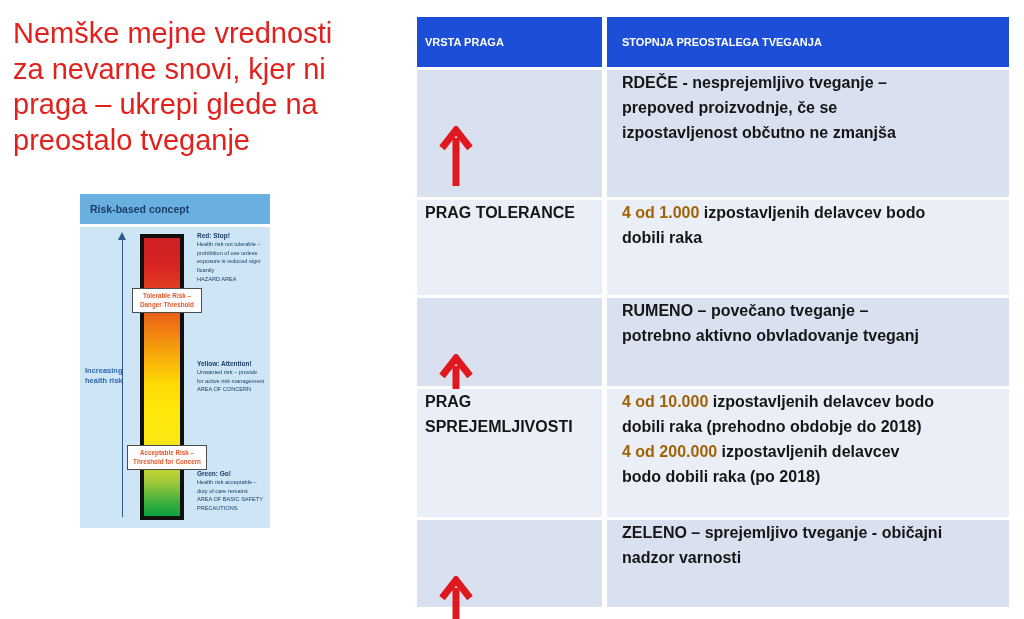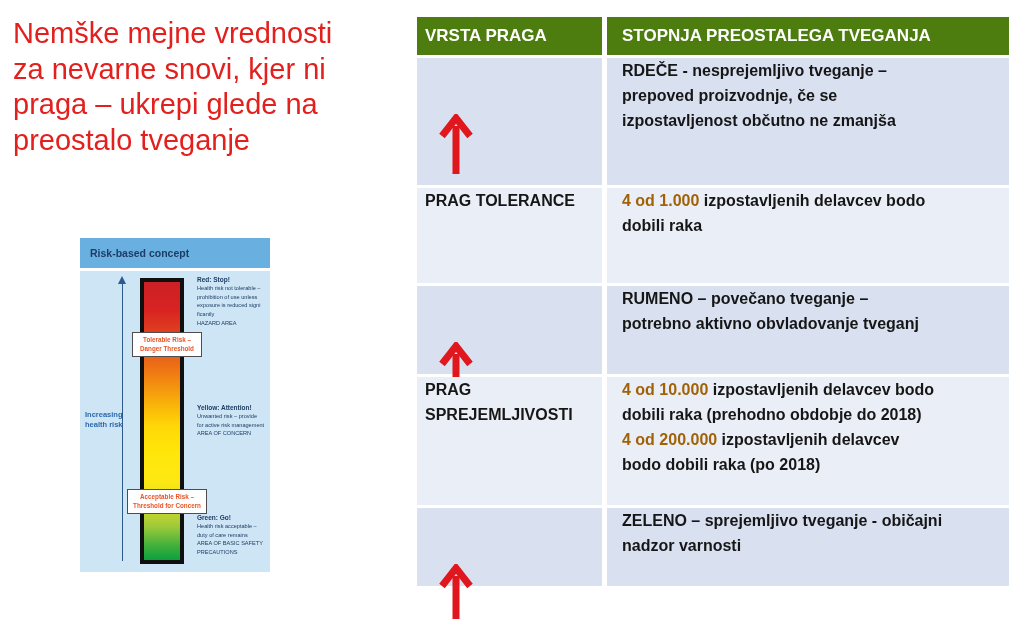--- a/index.html
+++ b/index.html
@@ -4,21 +4,21 @@
 <style>
   * { margin:0; padding:0; box-sizing:border-box; }
   body { background:#fff; font-family:"Liberation Sans", sans-serif; }
   .slide { position:relative; width:1024px; height:619px; background:#ffffff; overflow:hidden; }
 
   
   .title { position:absolute; left:13px; top:16px; width:410px; font-size:29px; line-height:1.23;
            color:#e2201d; white-space:pre-line; }
 
   
-  .diagram { position:absolute; left:80px; top:194px; width:190px; height:334px;margin-top:44px; }
+  .diagram { position:absolute; left:80px; top:194px; width:190px; height:334px; }
   .dg-header { position:absolute; left:0; top:0; width:190px; height:30px; background:#69afe0;
                color:#1d3d66; font-size:10.5px; font-weight:bold; line-height:30px; padding-left:10px; }
   .dg-body { position:absolute; left:0; top:33px; width:190px; height:301px; background:#cee5f5; }
   .dg-axis-line { position:absolute; left:42px; top:13px; width:1px; height:277px; background:#2c5a8c; }
   .dg-axis-head { position:absolute; left:38px; top:5px; width:0; height:0;
                   border-left:4.5px solid transparent; border-right:4.5px solid transparent;
                   border-bottom:8px solid #2c5a8c; }
   .dg-axis-label { position:absolute; left:5px; top:139px; font-size:7.5px; font-weight:bold;
                    color:#2a69ad; white-space:pre-line; line-height:1.35; }
   .dg-bar { position:absolute; left:60px; top:7px; width:44px; height:286px; border:4px solid #0f0f0f;
@@ -32,26 +32,26 @@
   .dg-box2 { left:47px; top:218px; width:80px; }
   .dg-note { position:absolute; left:117px; width:70px; color:#1d3d66; }
   .dg-note-1 { top:5px; } .dg-note-2 { top:133px; } .dg-note-3 { top:243px; }
   .dg-note .head { font-size:6.5px; font-weight:bold; margin-bottom:1px; }
   .dg-note .body, .dg-note .area { font-size:5.6px; line-height:1.55; white-space:pre-line; }
 
   
   .tbl { position:absolute; left:417px; top:17px; width:592px; }
   .trow { display:flex; gap:5px; margin-bottom:3px; }
   .c1 { width:185px; } .c2 { width:402px; }
-  .thead .c1, .thead .c2 { background:#4d7c0f; color:#ffffff; font-weight:bold; font-size:17px;
-                           height:38px; display:flex; align-items:center; }
+  .thead .c1, .thead .c2 { background:#1d4ed8; color:#ffffff; font-weight:bold; font-size:11px;
+                           height:50px; display:flex; align-items:center; }
   .thead .c1 { padding-left:8px; } .thead .c2 { padding-left:15px; }
   .band-a { background:#d9e1f1; } .band-b { background:#eaeff7; }
   .r1 .cell { height:127px; } .r2 .cell { height:95px; } .r3 .cell { height:88px; }
-  .r4 .cell { height:128px; } .r5 .cell { height:78px; }
+  .r4 .cell { height:128px; } .r5 .cell { height:87px; }
   .cell { padding-top:0; font-weight:bold; font-size:16px; color:#161616; line-height:25px;
           white-space:pre-line; }
   .cell.c1 { padding-left:8px; } .cell.c2 { padding-left:15px; padding-right:8px; }
   .cell .red { color:#a16207; }
   .arrow-wrap { padding:6px 0 0 13px; }
 </style>
 </head>
 <body>
 
 <div class="slide">

